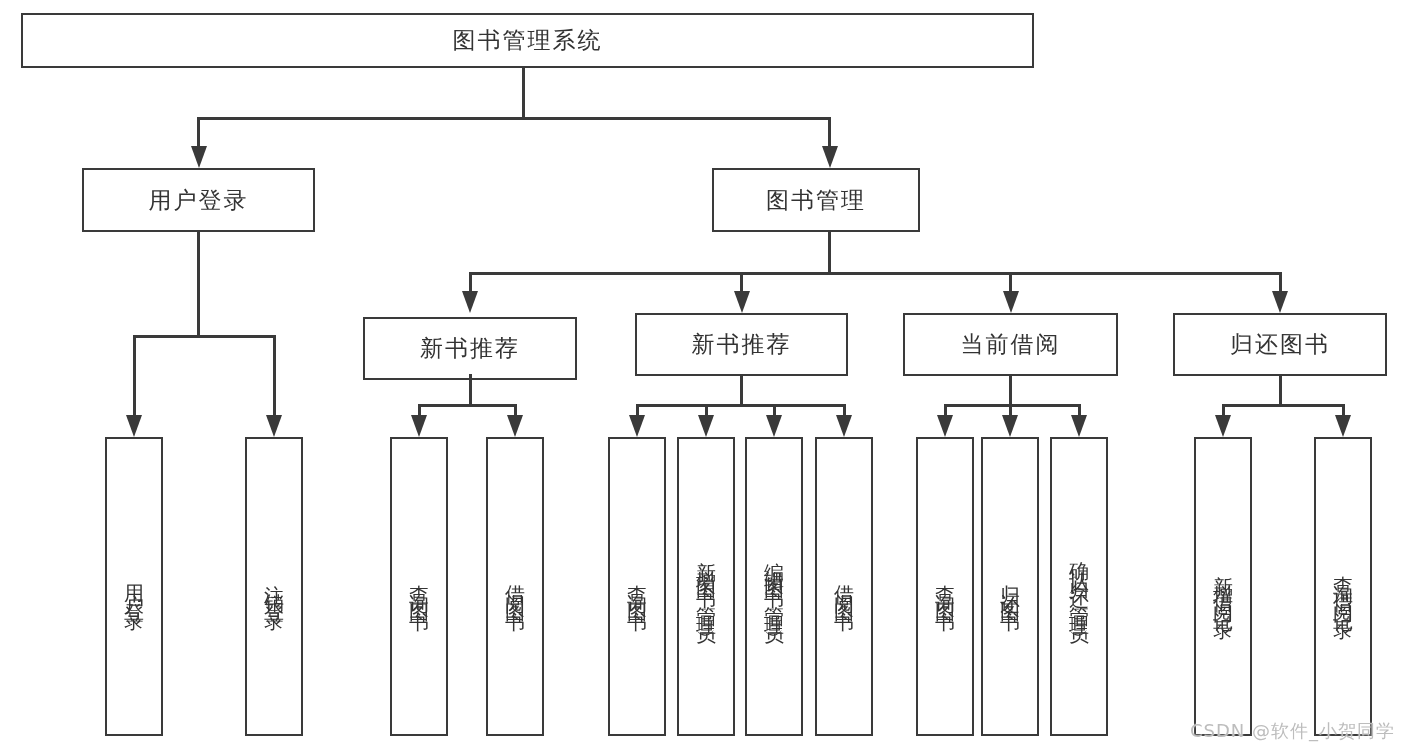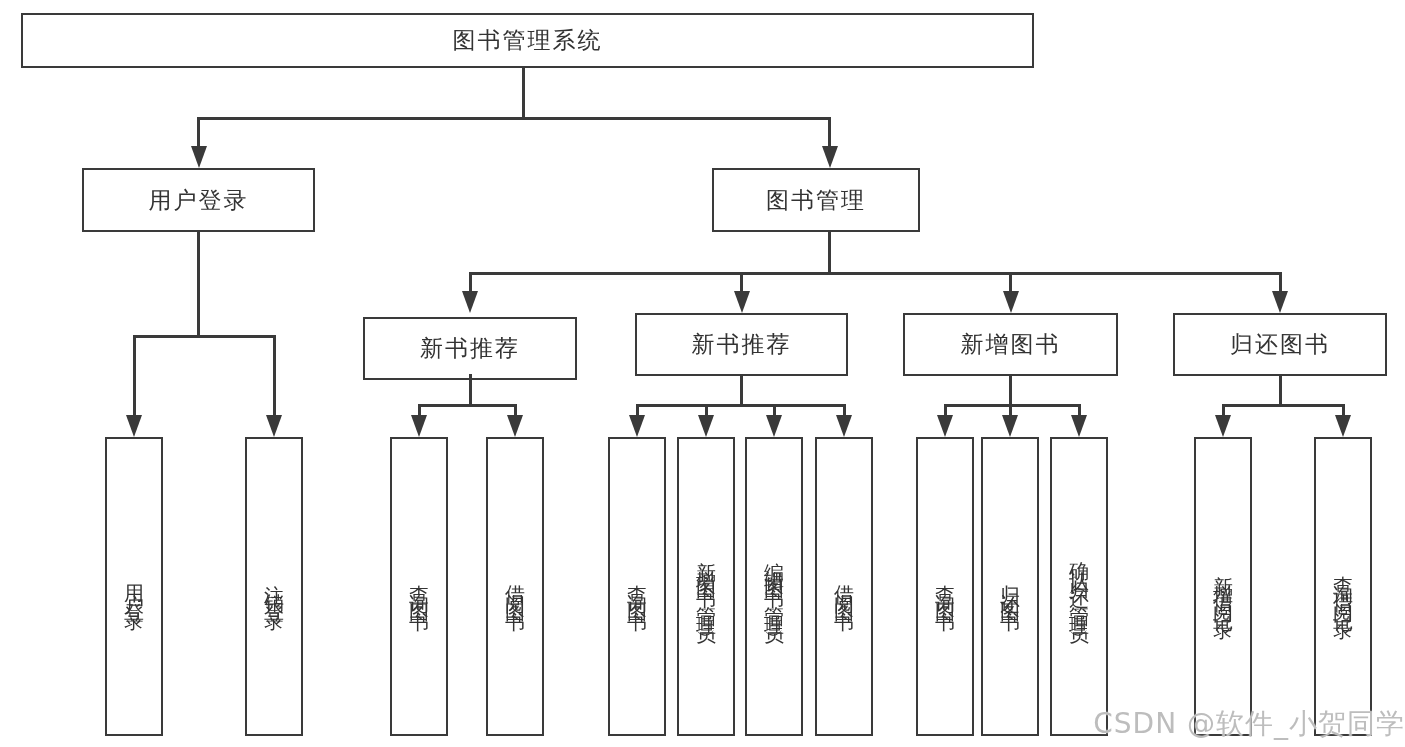--- a/index.html
+++ b/index.html
@@ -18,21 +18,21 @@
     writing-mode:vertical-rl;font-size:20px;line-height:1.05;
     letter-spacing:9px;white-space:nowrap;color:var(--txt,#333333);
   }
   .ln{position:absolute;background:var(--line,#3a3a3a);}
   .arr{
     position:absolute;width:0;height:0;
     border-left:8px solid transparent;border-right:8px solid transparent;
     border-top:22px solid var(--line,#3a3a3a);
   }
   .wm{
-    position:absolute;right:0;bottom:4px;font-size:28px;letter-spacing:1px;
+    position:absolute;right:10px;bottom:4px;font-size:18px;letter-spacing:1px;
     color:var(--wm,#bdbdbd);text-shadow:0 0 2px #ffffff;white-space:nowrap;
   }
 </style>
 </head>
 <body>
 
 <div class="stage">
 
   <div class="node" style="left:21px;top:13px;width:1013px;height:55px">
     <span class="lbl">图书管理系统</span>
@@ -70,21 +70,21 @@
   <div class="arr" style="left:1002.5px;top:291px"></div>
   <div class="arr" style="left:1272px;top:291px"></div>
 
   <div class="node" style="left:363px;top:317px;width:214px;height:63px">
     <span class="lbl">新书推荐</span>
   </div>
   <div class="node" style="left:635px;top:313px;width:213px;height:63px">
     <span class="lbl">新书推荐</span>
   </div>
   <div class="node" style="left:903px;top:313px;width:215px;height:63px">
-    <span class="lbl">新增图书</span>
+    <span class="lbl">当前借阅</span>
   </div>
   <div class="node" style="left:1173px;top:313px;width:214px;height:63px">
     <span class="lbl">归还图书</span>
   </div>
 
   <div class="ln" style="left:468.5px;top:374px;width:3px;height:32px"></div>
   <div class="ln" style="left:740px;top:374px;width:3px;height:32px"></div>
   <div class="ln" style="left:1009px;top:374px;width:3px;height:32px"></div>
   <div class="ln" style="left:1278.5px;top:374px;width:3px;height:32px"></div>
 

